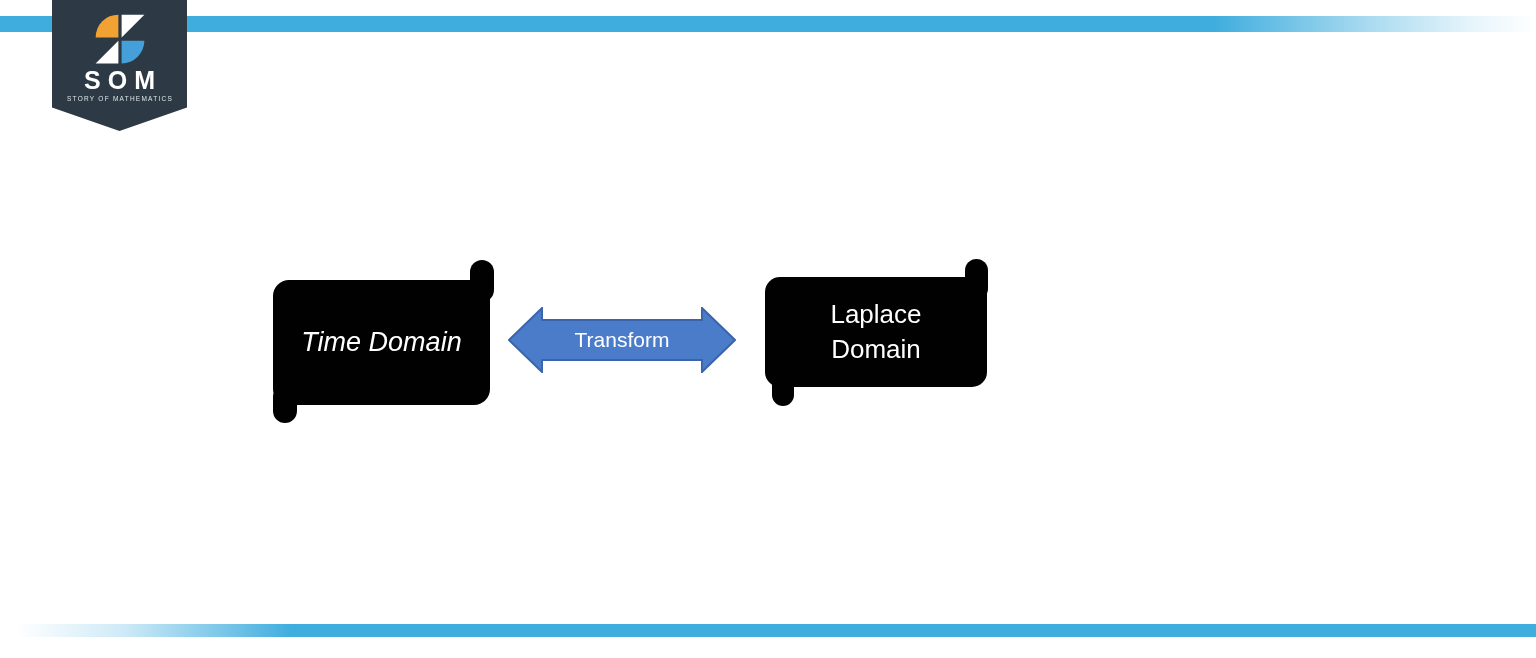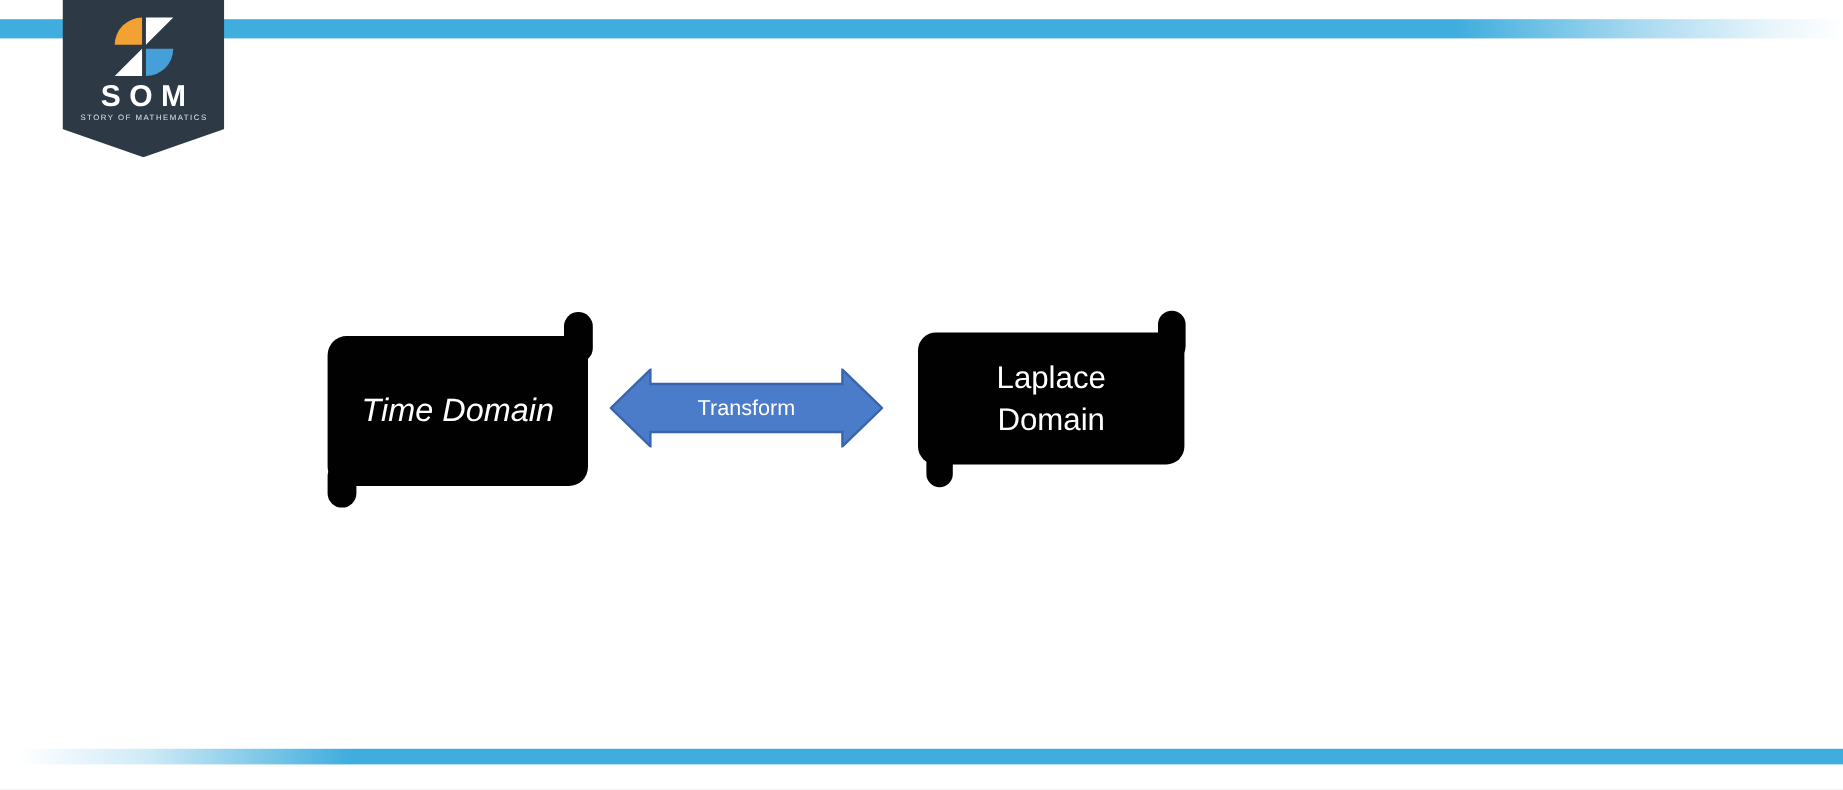--- a/index.html
+++ b/index.html
@@ -70,21 +70,21 @@
   .lnode-label{left:273px;top:280px;width:217px;height:125px;font-size:27px;font-style:italic;}
   .rnode-label{left:765px;top:277px;width:222px;height:110px;font-size:26px;line-height:35px;}
   .rnode-label span{display:inline-block;max-width:150px;}
   
   .arrow{position:absolute;left:508px;top:307px;width:228px;height:66px;z-index:2;}
   .arrow svg{display:block;width:100%;height:100%;}
   .arrow polygon{fill:var(--arrow-fill);stroke:var(--arrow-border);stroke-width:2;}
   .arrow-label{
     position:absolute;left:508px;top:307px;width:228px;height:66px;z-index:4;
     display:flex;align-items:center;justify-content:center;
-    color:var(--arrow-text);font-size:18px;text-align:center;
+    color:var(--arrow-text);font-size:21px;text-align:center;
   }
 </style>
 </head>
 <body>
 
 <div class="stage">
 
   <div class="top-bar"></div>
   <div class="bottom-bar"></div>
 

